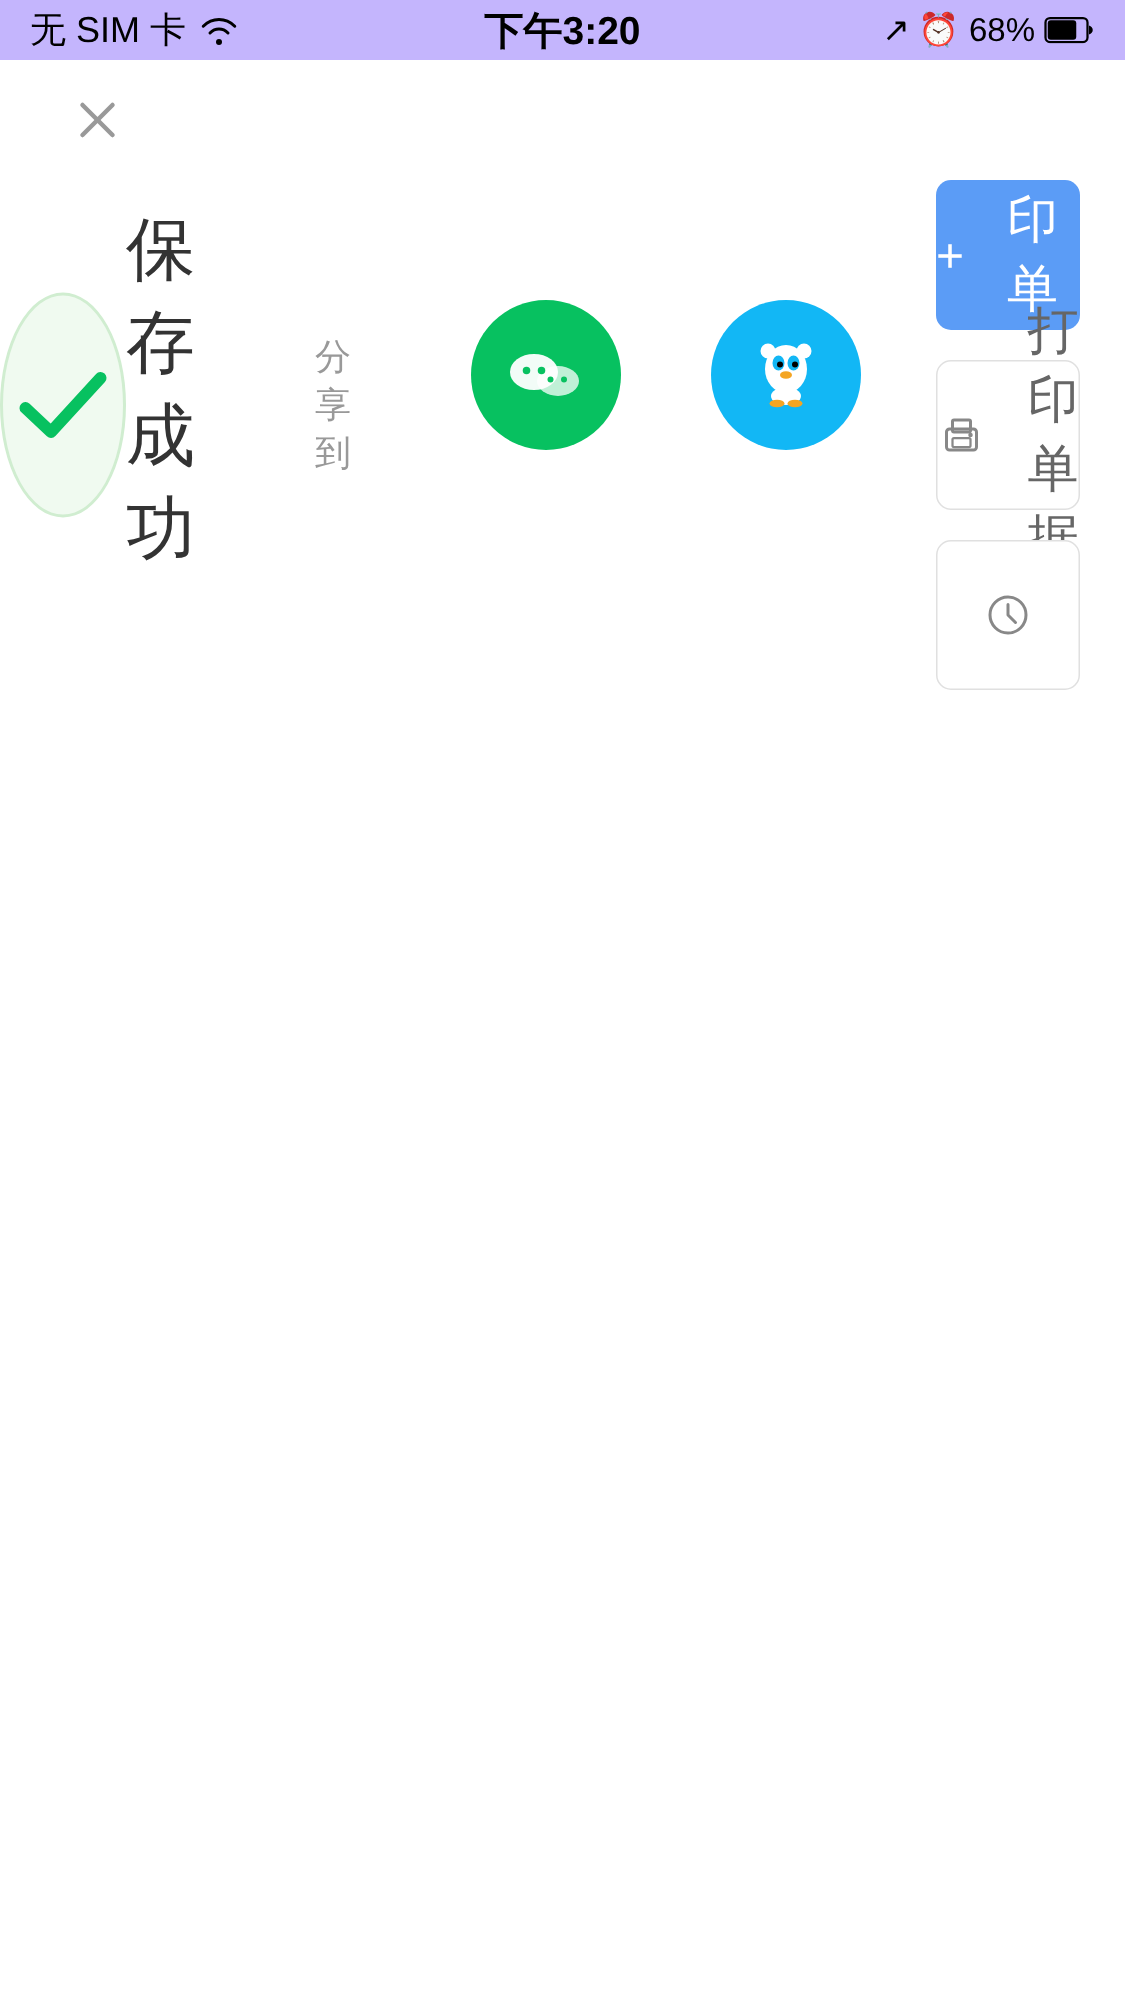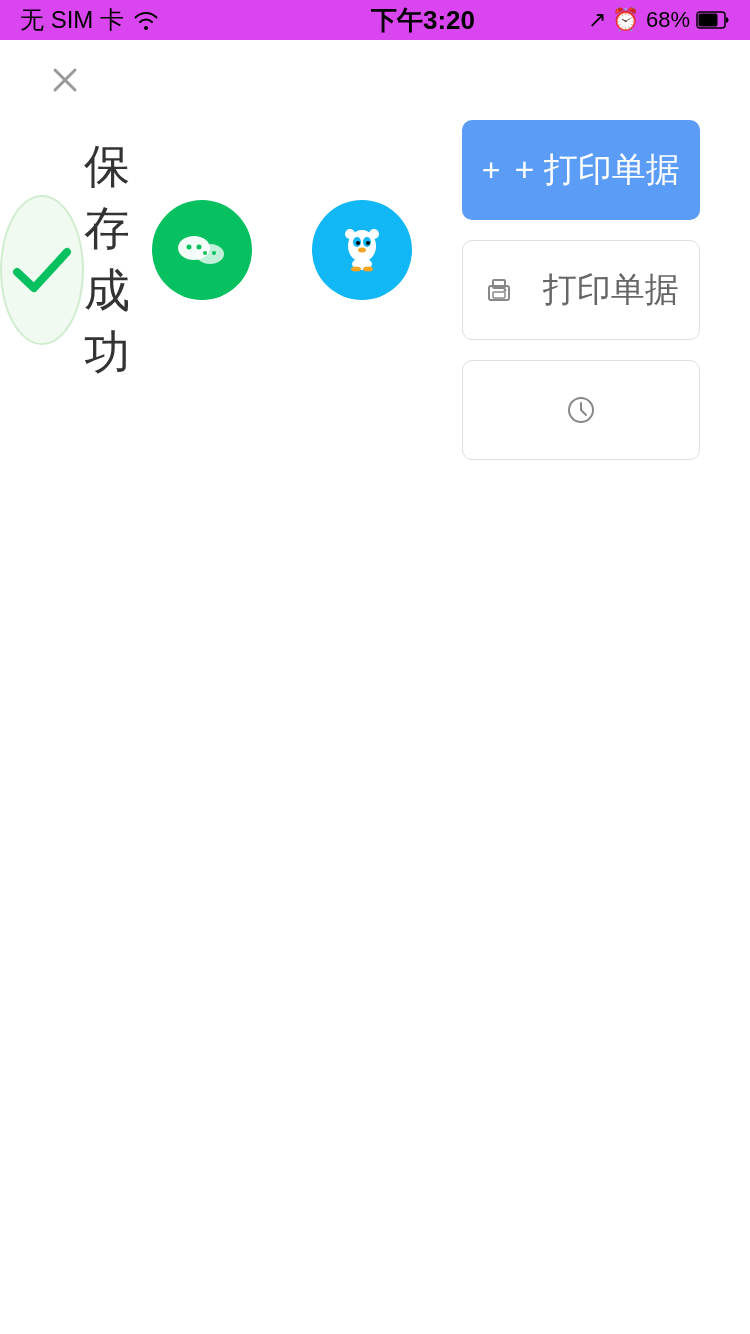--- a/index.html
+++ b/index.html
@@ -19,40 +19,39 @@
     }
 
     
     .status-bar {
       width: 100%;
       height: 40px;
       display: flex;
       align-items: center;
       justify-content: space-between;
       padding: 0 20px;
-      background: #d946ef;
+      background: #c4b5fd;
     }
 
     .status-left {
       display: flex;
       align-items: center;
       gap: 8px;
       font-size: 24px;
       font-weight: 500;
       color: #000;
     }
 
     .status-center {
       font-size: 26px;
       font-weight: 600;
       color: #000;
       position: absolute;
       left: 50%;
       transform: translateX(-50%);
-      margin-left: 48px;
     }
 
     .status-right {
       display: flex;
       align-items: center;
       gap: 6px;
       font-size: 22px;
       color: #000;
     }
 
@@ -243,20 +242,25 @@
 <div class="main-content">
 
   <div class="success-circle">
     <svg class="check-mark" viewBox="0 0 80 80" fill="none">
       <polyline points="15,42 32,58 65,22" stroke="#07C160" stroke-width="8" stroke-linecap="round" stroke-linejoin="round" fill="none"></polyline>
     </svg>
   </div>
 
   <div class="success-title">保存成功</div>
 
+  <div class="share-divider">
+    <div class="divider-line"></div>
+    <span class="divider-text">分享到</span>
+    <div class="divider-line"></div>
+  </div>
 
   <div class="share-icons">
     <button class="share-icon-btn wechat-btn">
       <svg width="60" height="60" viewBox="0 0 60 60" fill="none">
 
         <ellipse cx="22" cy="28" rx="16" ry="12" fill="white" opacity="0.95"></ellipse>
         <ellipse cx="38" cy="34" rx="14" ry="10" fill="white" opacity="0.75"></ellipse>
 
         <circle cx="17" cy="27" r="2.5" fill="#07C160"></circle>
         <circle cx="27" cy="27" r="2.5" fill="#07C160"></circle>

